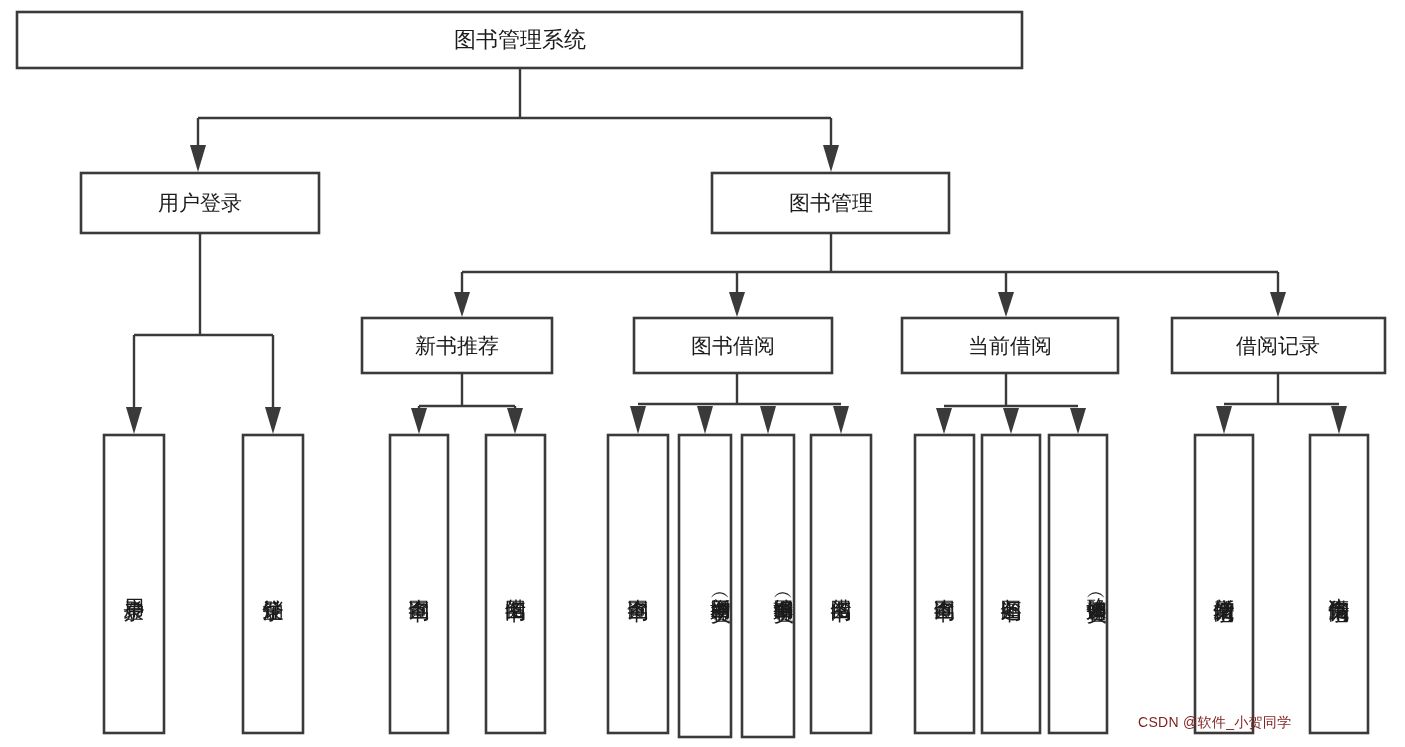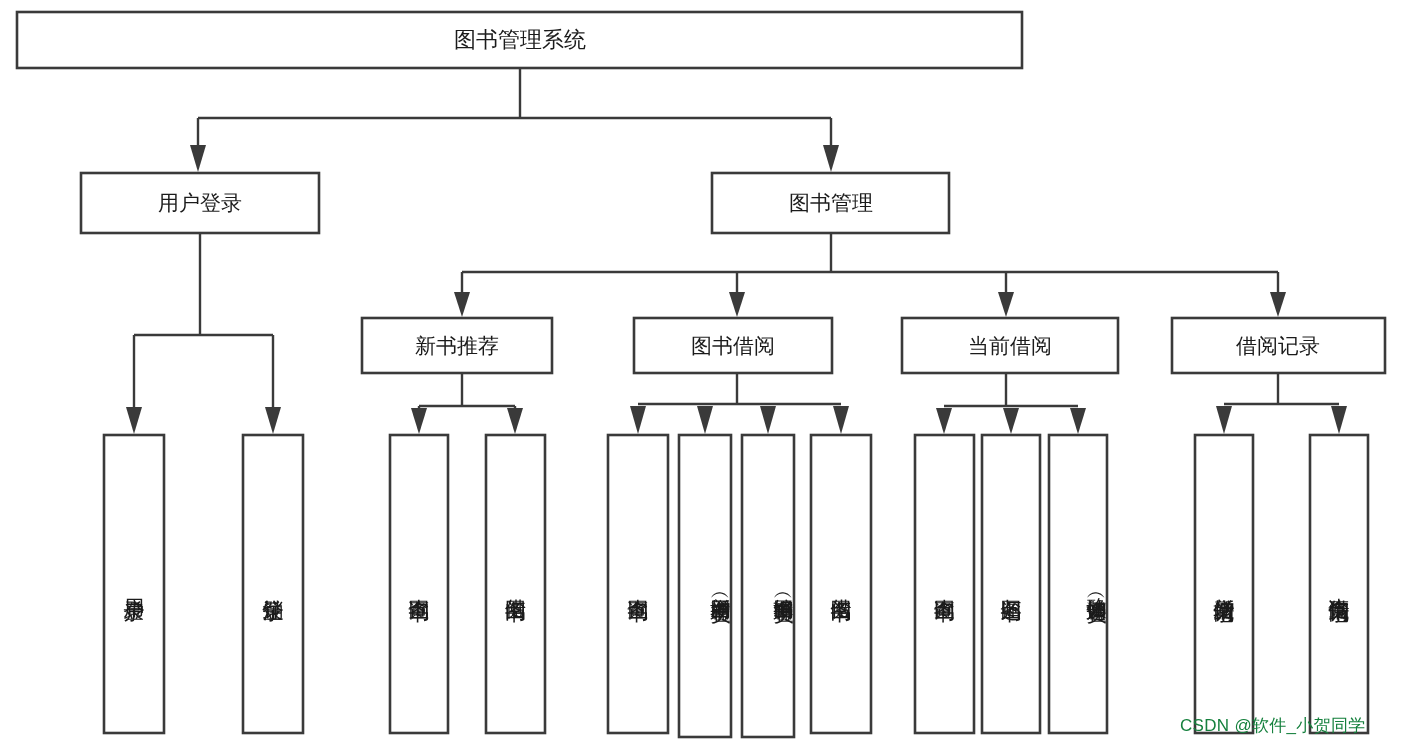--- a/index.html
+++ b/index.html
@@ -67,25 +67,25 @@
     font-size: 21px;
     line-height: 1.04;
     color: #1b1b1b;
     letter-spacing: 1px;
     white-space: nowrap;
     text-align: center;
     pointer-events: none;
   }
   .watermark {
     position: absolute;
-    left: 1180px;
+    left: 1138px;
     top: 714px;
     font-family: "Liberation Sans", "DejaVu Sans", sans-serif;
-    font-size: 17px;
-    color: #15803d;
+    font-size: 14px;
+    color: #7f1d1d;
     white-space: nowrap;
     letter-spacing: 0.3px;
   }
 </style>
 </head>
 <body>
 
 <div id="diagram-root">
 
   <svg class="diagram-canvas" viewBox="0 0 1405 747" xmlns="http://www.w3.org/2000/svg">

